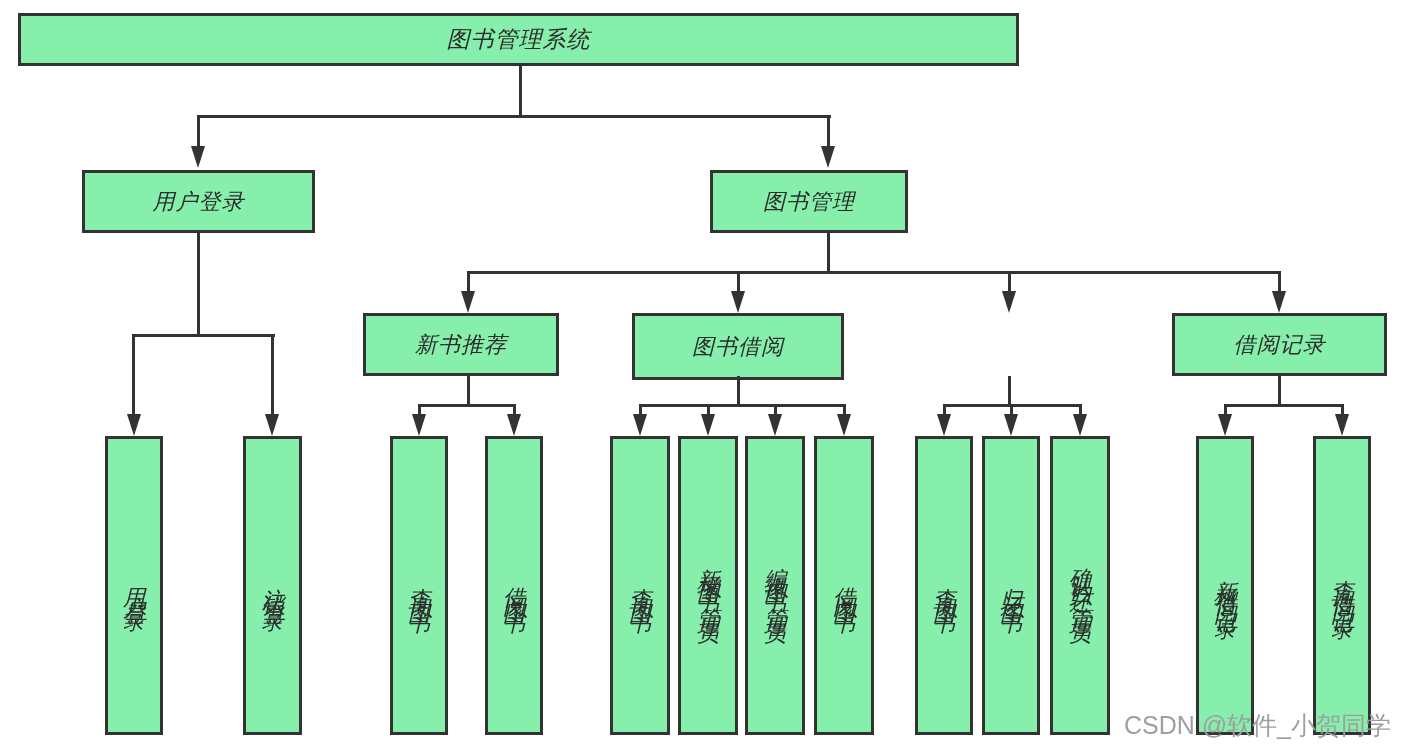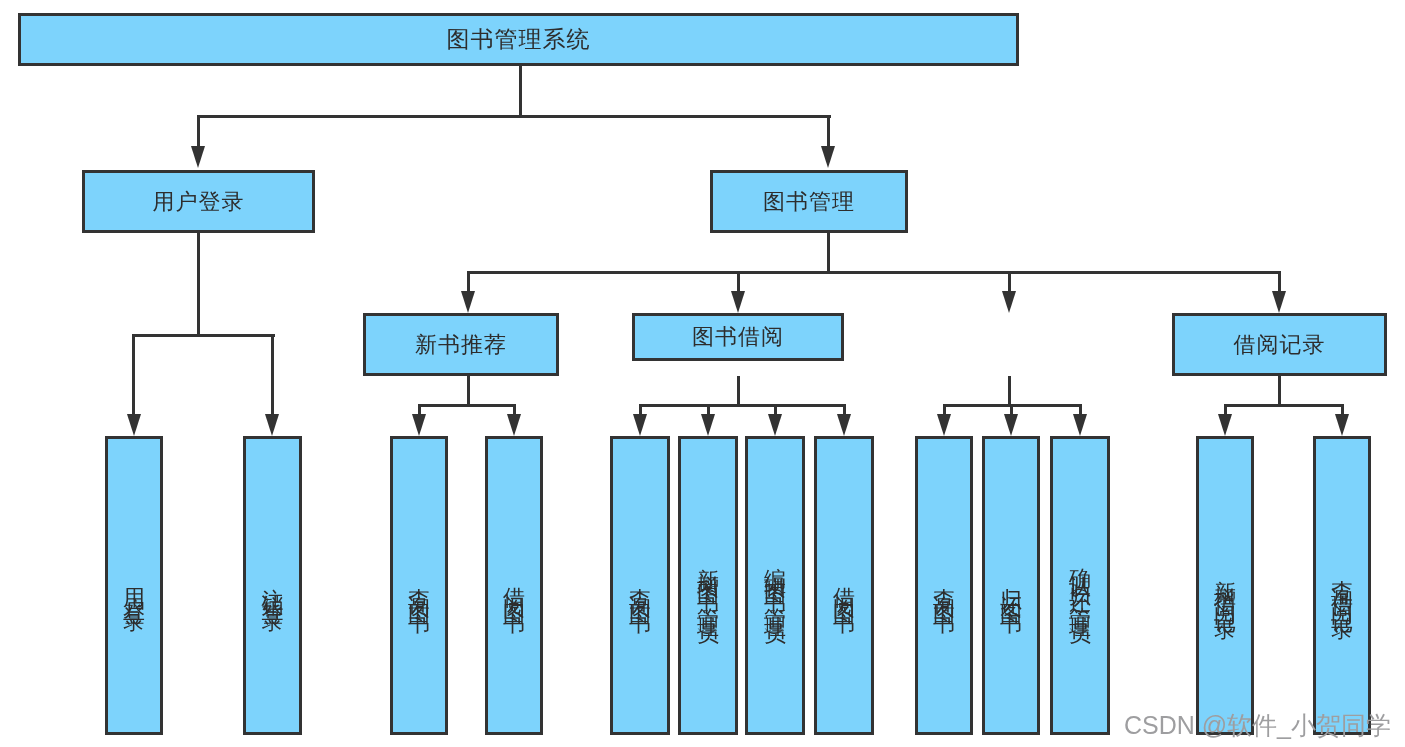--- a/index.html
+++ b/index.html
@@ -13,25 +13,26 @@
   .canvas{
     position:relative;
     width:1405px;height:747px;
     background:var(--bg);
     overflow:hidden;
   }
   .box{
     position:absolute;
     box-sizing:border-box;
     border:3px solid var(--line);
-    background:#7dd3fc;
+    background:#86efac;
     display:flex;
     align-items:center;
     justify-content:center;
     color:var(--text);
+    font-style:italic;
   }
   .box.h{
     font-size:22px;
     letter-spacing:1px;
     white-space:nowrap;
   }
   .box.root{font-size:23px;}
   .box.v{
     writing-mode:vertical-rl;
     font-size:22px;
@@ -87,21 +88,21 @@
   <div class="ln" style="left:467px;top:271px;width:3px;height:20px"></div>
   <div class="arr" style="left:461px;top:291px"></div>
   <div class="ln" style="left:737px;top:271px;width:3px;height:20px"></div>
   <div class="arr" style="left:731px;top:291px"></div>
   <div class="ln" style="left:1008px;top:271px;width:3px;height:20px"></div>
   <div class="arr" style="left:1002px;top:291px"></div>
   <div class="ln" style="left:1278px;top:271px;width:3px;height:20px"></div>
   <div class="arr" style="left:1272px;top:291px"></div>
 
   <div class="box h" style="left:363px;top:313px;width:196px;height:63px">新书推荐</div>
-  <div class="box h" style="left:632px;top:313px;width:212px;height:48px">图书借阅</div>
+  <div class="box h" style="left:632px;top:313px;width:212px;height:67px">图书借阅</div>
   <div class="box h" style="left:1172px;top:313px;width:215px;height:63px">借阅记录</div>
 
   <div class="ln" style="left:467px;top:376px;width:3px;height:31px"></div>
   <div class="ln" style="left:418px;top:404px;width:98px;height:3px"></div>
   <div class="ln" style="left:418px;top:404px;width:3px;height:10px"></div>
   <div class="arr" style="left:412px;top:414px"></div>
   <div class="ln" style="left:513px;top:404px;width:3px;height:10px"></div>
   <div class="arr" style="left:507px;top:414px"></div>
 
   <div class="ln" style="left:737px;top:376px;width:3px;height:31px"></div>

